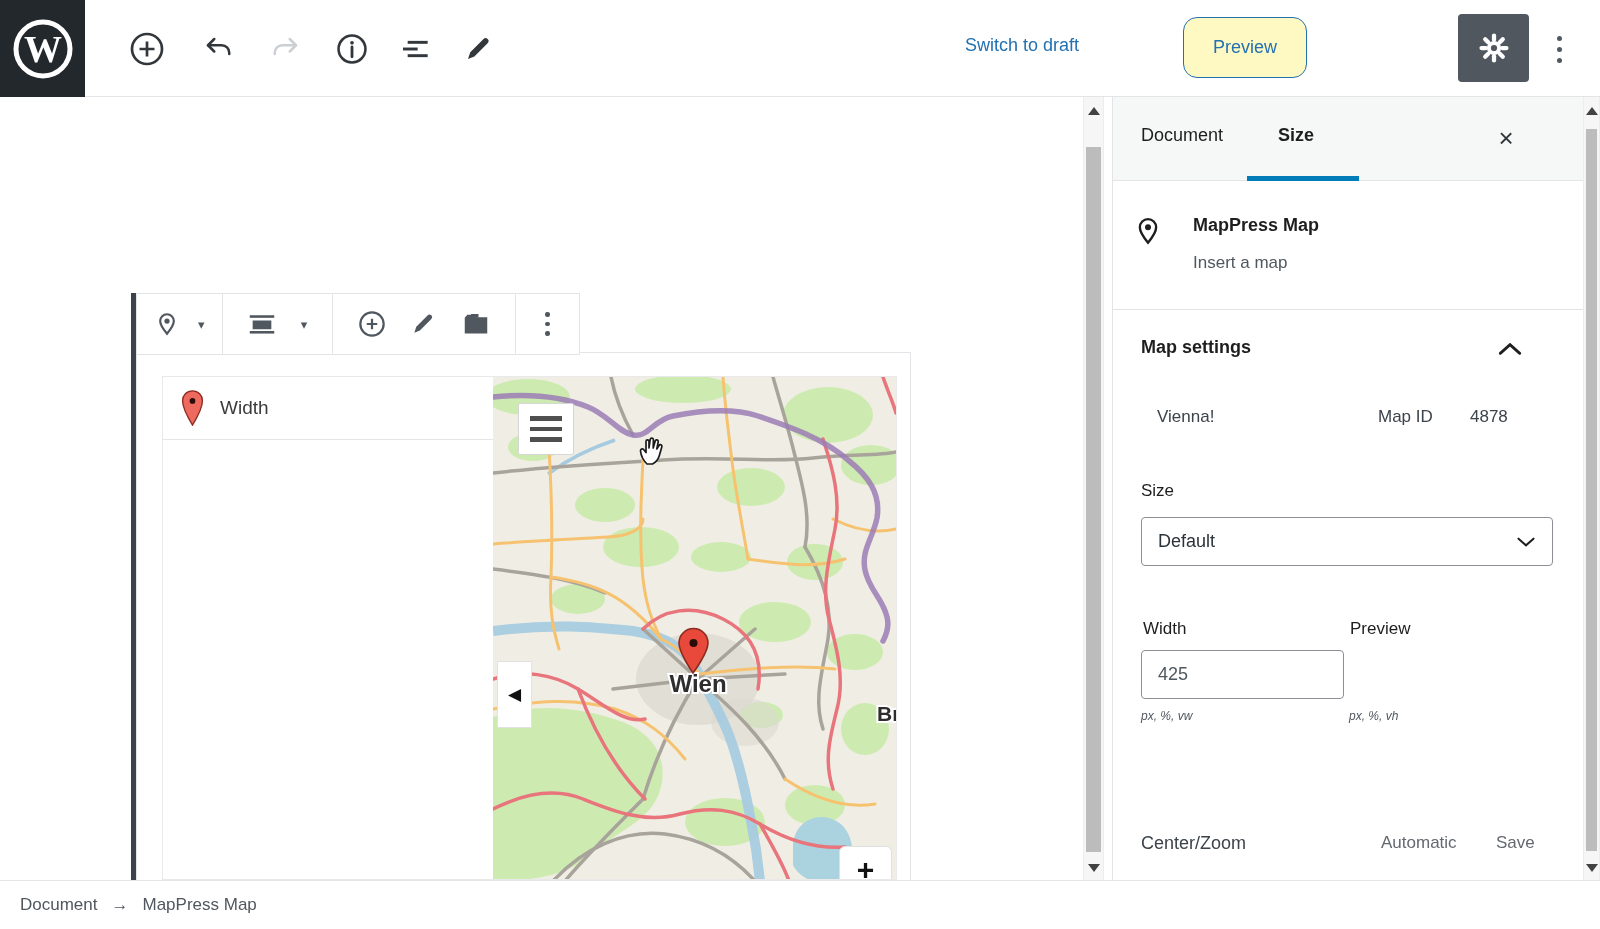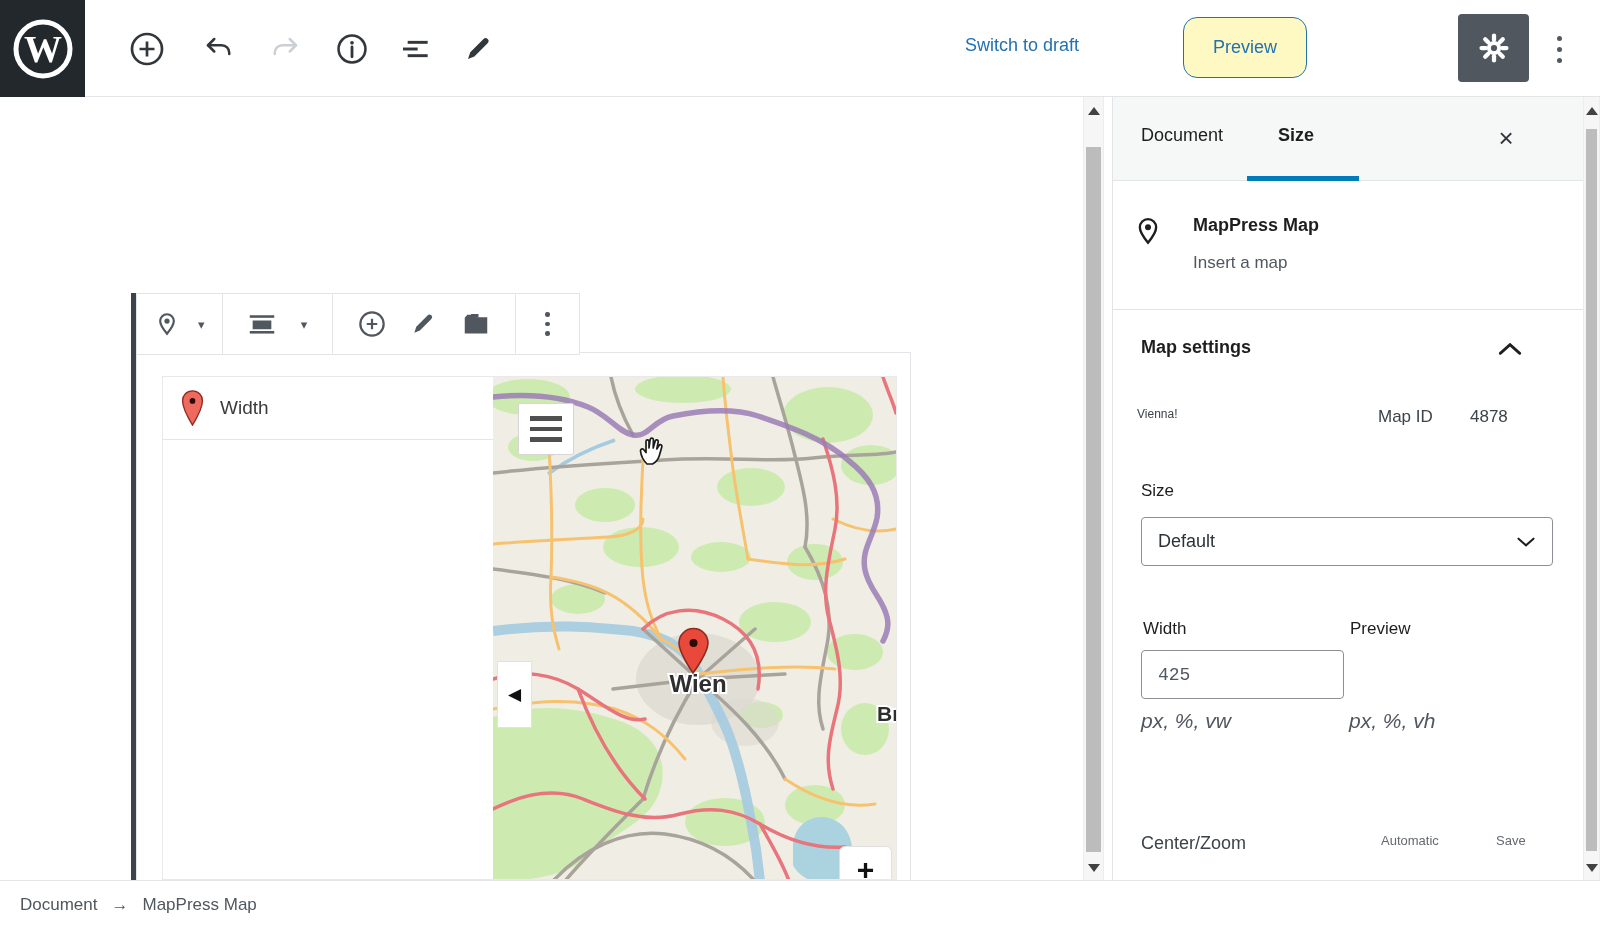--- a/index.html
+++ b/index.html
@@ -77,32 +77,32 @@
              border-left:1px solid #e2e4e7; z-index:20; }
   .sb-tabs { position:absolute; left:0; top:0; width:100%; height:84px; background:#f6f7f7; border-bottom:1px solid #e2e4e7; }
   .tab { position:absolute; top:28px; font-size:18px; color:#1e1e1e; cursor:pointer; }
   .tab-underline { position:absolute; left:134px; top:79px; width:112px; height:5px; background:#007cba; }
   .sb-close { position:absolute; left:376px; top:24px; width:34px; height:34px; display:flex; align-items:center;
               justify-content:center; font-size:26px; color:#32373c; cursor:pointer; }
   .card-divider { position:absolute; left:0; top:212px; width:100%; border-top:1px solid #e2e4e7; }
   .card-title { position:absolute; left:80px; top:118px; font-size:18px; font-weight:bold; color:#1e1e1e; }
   .card-desc { position:absolute; left:80px; top:156px; font-size:17px; color:#50575e; }
   .panel-head { position:absolute; left:28px; top:240px; font-size:18px; font-weight:bold; color:#1e1e1e; cursor:pointer; }
-  .row-name { position:absolute; left:24px; top:310px; font-size:12px; color:#3c434a; }
+  .row-name { position:absolute; left:44px; top:310px; font-size:17px; color:#3c434a; }
   .row-mapid-label { position:absolute; left:265px; top:310px; font-size:17px; color:#3c434a; }
   .row-mapid-val { position:absolute; left:357px; top:310px; font-size:17px; color:#3c434a; }
   .lbl { position:absolute; font-size:17px; color:#1e1e1e; }
   .select-box { position:absolute; left:28px; top:420px; width:412px; height:49px; border:1px solid #8c8f94;
                 border-radius:4px; background:#fff; display:flex; align-items:center; justify-content:space-between;
                 padding:0 16px; font-size:18px; color:#2c3338; cursor:pointer; }
   .num-input { position:absolute; top:553px; height:49px; border:1px solid #8c8f94; border-radius:4px;
-               font-size:18px; color:#50575e; padding:0 16px; font-family:Liberation Mono, monospace; background:#fff; }
-  .hint { position:absolute; top:612px; font-size:21px; font-style:italic; color:#50575e; }
+               font-size:18px; color:#50575e; padding:0 16px; font-family:Liberation Sans, sans-serif; background:#fff; }
+  .hint { position:absolute; top:612px; font-size:12px; font-style:italic; color:#50575e; }
   .cz-label { position:absolute; left:28px; top:736px; font-size:18px; color:#3c434a; }
-  .cz-action { position:absolute; top:736px; font-size:13px; color:#646970; cursor:pointer; }
+  .cz-action { position:absolute; top:736px; font-size:17px; color:#646970; cursor:pointer; }
 
   
   .footer { position:absolute; left:0; top:880px; width:1600px; height:49px; background:#fff;
             border-top:1px solid #e2e4e7; z-index:35; display:flex; align-items:center; gap:14px; padding-left:20px;
             font-size:17px; color:#50575e; }
   .footer .crumb { cursor:pointer; }
 </style>
 </head>
 <body>
 

